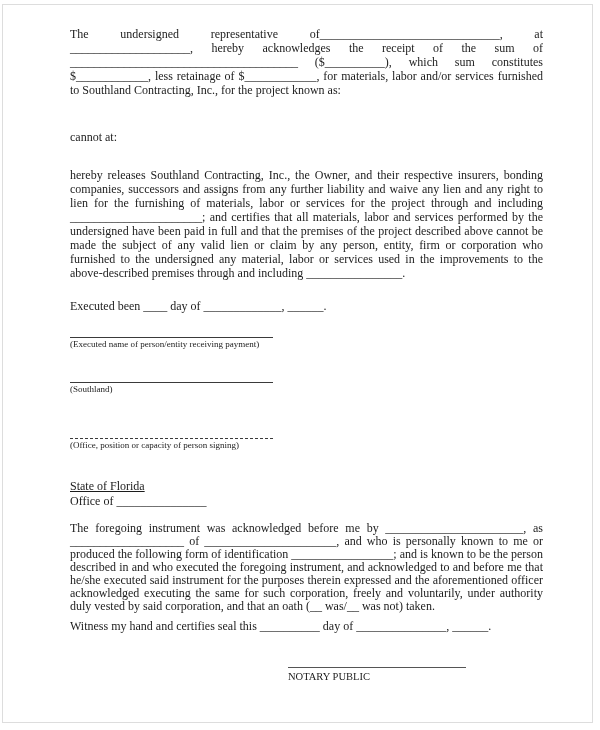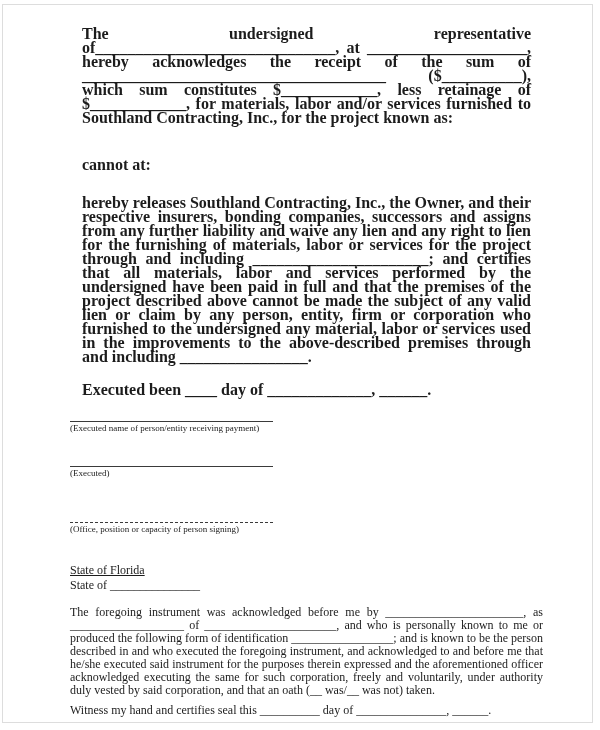--- a/index.html
+++ b/index.html
@@ -32,26 +32,25 @@
   }
   .doc-title {
     margin: 0;
     padding: 41px 0 0 36px;
     font-size: 12.5px;
     font-weight: bold;
     text-align: center;
     letter-spacing: 0.4px;
   }
   .para {
-    margin: 12px;
-    font-size: 16px;
+    margin: 0;
+    font-size: 12px;
     line-height: 14px;
     text-align: justify;
     word-break: break-word;
-    font-weight: bold;
   }
   .para.no-justify { text-align: left; }
   #para-intro   { margin-top: 27px; }
   #located-at   { margin-top: 33px; }
   #para-release { margin-top: 24px; }
   #executed     { margin-top: 19px; }
 
   .sig-block { }
   .sig-line {
     width: 203px;
@@ -110,31 +109,31 @@
 
   <p class="para no-justify" id="executed">Executed been ____ day of _____________, ______.</p>
 
   <div class="sig-block" id="sig-block-1">
     <div class="sig-line"></div>
     <div class="sig-label">(Executed name of person/entity receiving payment)</div>
   </div>
 
   <div class="sig-block" id="sig-block-2">
     <div class="sig-line"></div>
-    <div class="sig-label">(Executed)</div>
+    <div class="sig-label">(Southland)</div>
   </div>
 
   <div class="sig-block" id="sig-block-3">
     <div class="sig-line dashed"></div>
     <div class="sig-label">(Office, position or capacity of person signing)</div>
   </div>
 
   <div id="state-line">State of Florida</div>
 
-  <div id="county-line">State of _______________</div>
+  <div id="county-line">Office of _______________</div>
 
   <p class="small-para" id="acknowledgment">The foregoing instrument was acknowledged before me by _______________________, as ___________________ of ______________________, and who is personally known to me or produced the following form of identification _________________; and is known to be the person described in and who executed the foregoing instrument, and acknowledged to and before me that he/she executed said instrument for the purposes therein expressed and the aforementioned officer acknowledged executing the same for such corporation, freely and voluntarily, under authority duly vested by said corporation, and that an oath (__ was/__ was not) taken.</p>
 
   <p class="small-para" id="witness">Witness my hand and certifies seal this __________ day of _______________, ______.</p>
 
   <div class="notary-block">
     <div class="notary-line"></div>
     <div class="notary-text" id="notary-public">NOTARY PUBLIC</div>
 
   </div>

